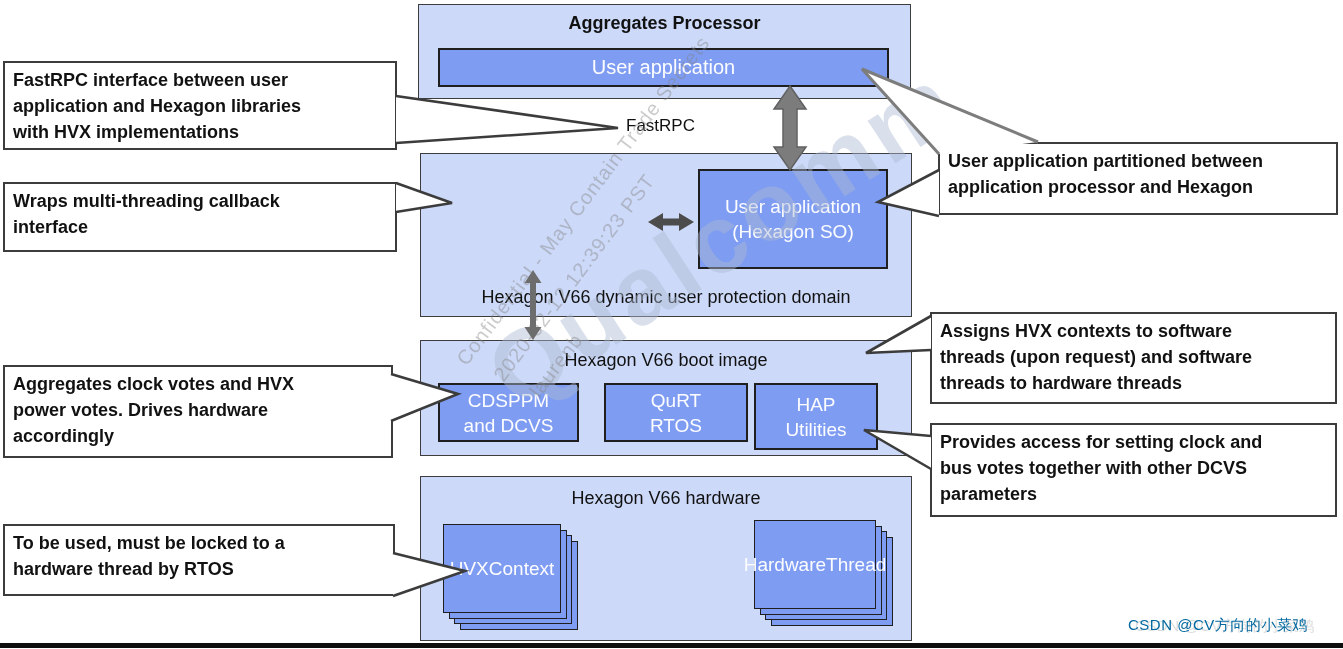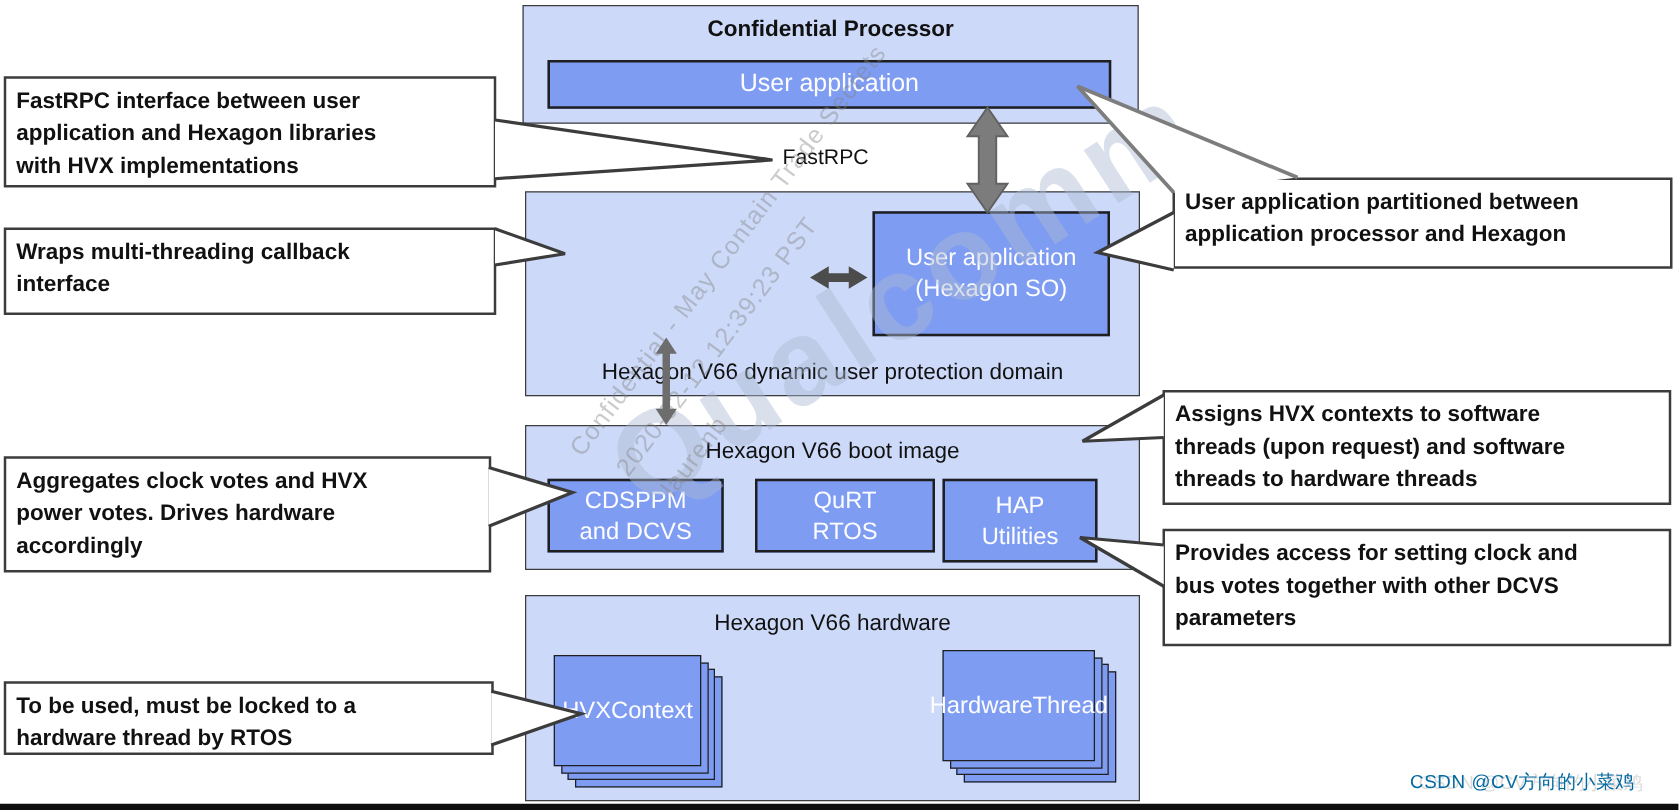--- a/index.html
+++ b/index.html
@@ -46,21 +46,21 @@
   
   #fastrpc-label{position:absolute;left:626px;top:116px;font-size:17px;color:#111;z-index:12;}
   #bottom-bar{position:absolute;left:0;top:643px;width:1343px;height:5px;background:#0e0e0e;z-index:45;}
 </style>
 </head>
 <body>
 
 <div id="canvas">
 
   <div class="panel" style="left:418px;top:4px;width:493px;height:95px">
-    <div class="panel-label bold" style="top:8px">Confidential Processor</div>
+    <div class="panel-label bold" style="top:8px">Aggregates Processor</div>
     <div class="bluebox" style="left:19px;top:43px;width:451px;height:39px;font-size:20px">
       <span class="ln">User application</span>
     </div>
   </div>
 
   <div id="fastrpc-label">FastRPC</div>
 
   <div class="panel" style="left:420px;top:153px;width:492px;height:164px">
     <div class="bluebox" style="left:277px;top:15px;width:190px;height:100px">
       <span class="ln">User application</span>
@@ -115,21 +115,21 @@
   <div class="wm wm-small" id="wm-user">laurenb</div>
 
   <div class="callout" style="left:3px;top:61px;width:394px;height:89px">FastRPC interface between user
 application and Hexagon libraries
 with HVX implementations</div>
   <div class="callout" style="left:3px;top:182px;width:394px;height:70px">Wraps multi-threading callback
 interface</div>
   <div class="callout" style="left:3px;top:365px;width:390px;height:93px">Aggregates clock votes and HVX
 power votes. Drives hardware
 accordingly</div>
-  <div class="callout" style="left:3px;top:545px;width:392px;height:59px">To be used, must be locked to a
+  <div class="callout" style="left:3px;top:524px;width:392px;height:72px">To be used, must be locked to a
 hardware thread by RTOS</div>
 
   <div class="callout" style="left:938px;top:142px;width:400px;height:73px">User application partitioned between
 application processor and Hexagon</div>
   <div class="callout" style="left:930px;top:312px;width:407px;height:92px">Assigns HVX contexts to software
 threads (upon request) and software
 threads to hardware threads</div>
   <div class="callout" style="left:930px;top:423px;width:407px;height:94px">Provides access for setting clock and
 bus votes together with other DCVS
 parameters</div>

